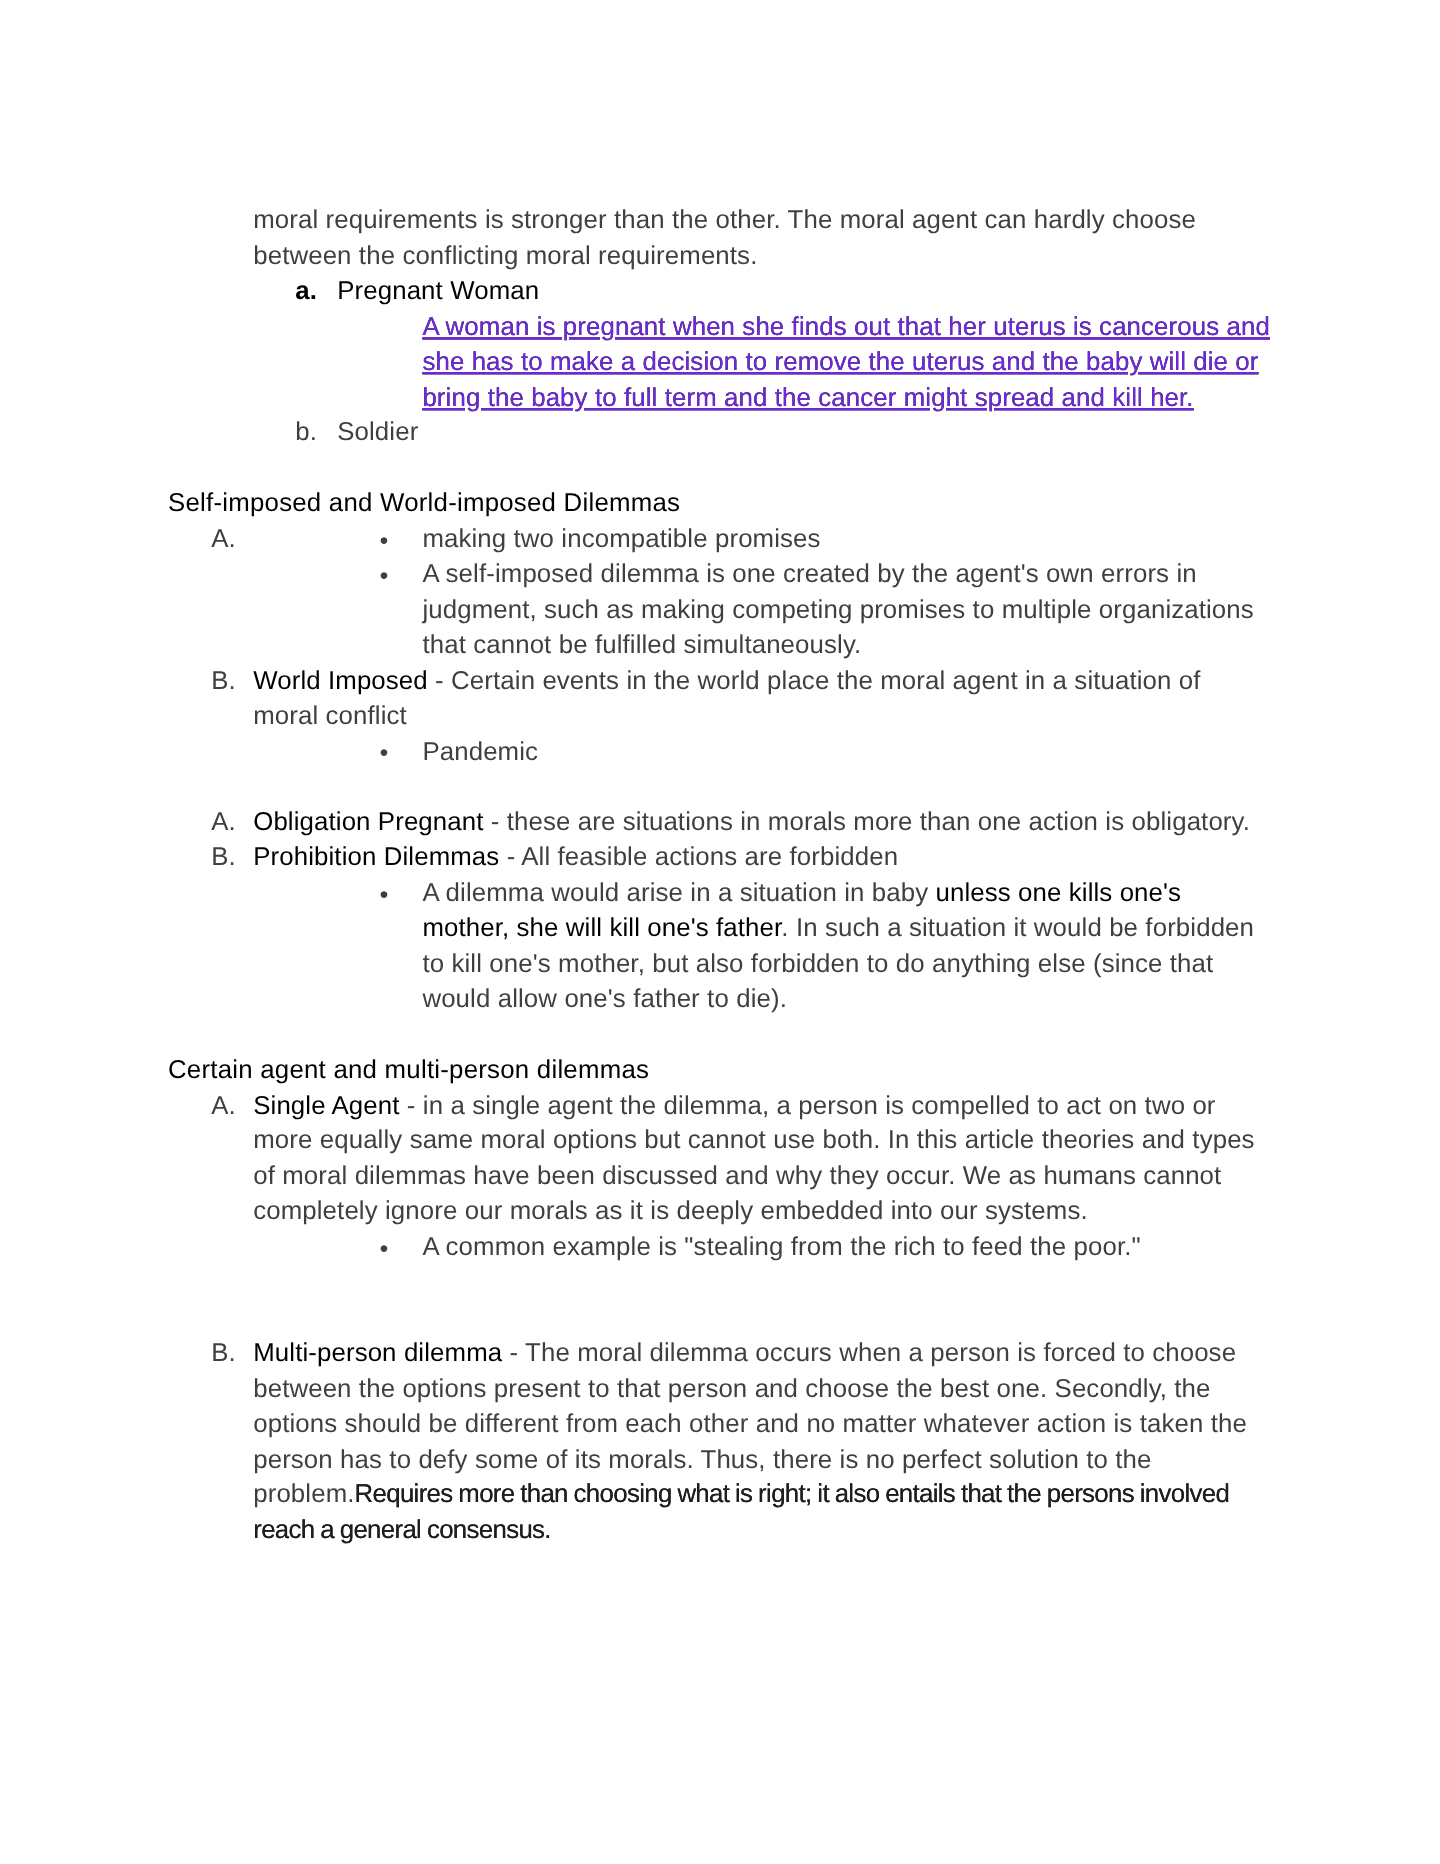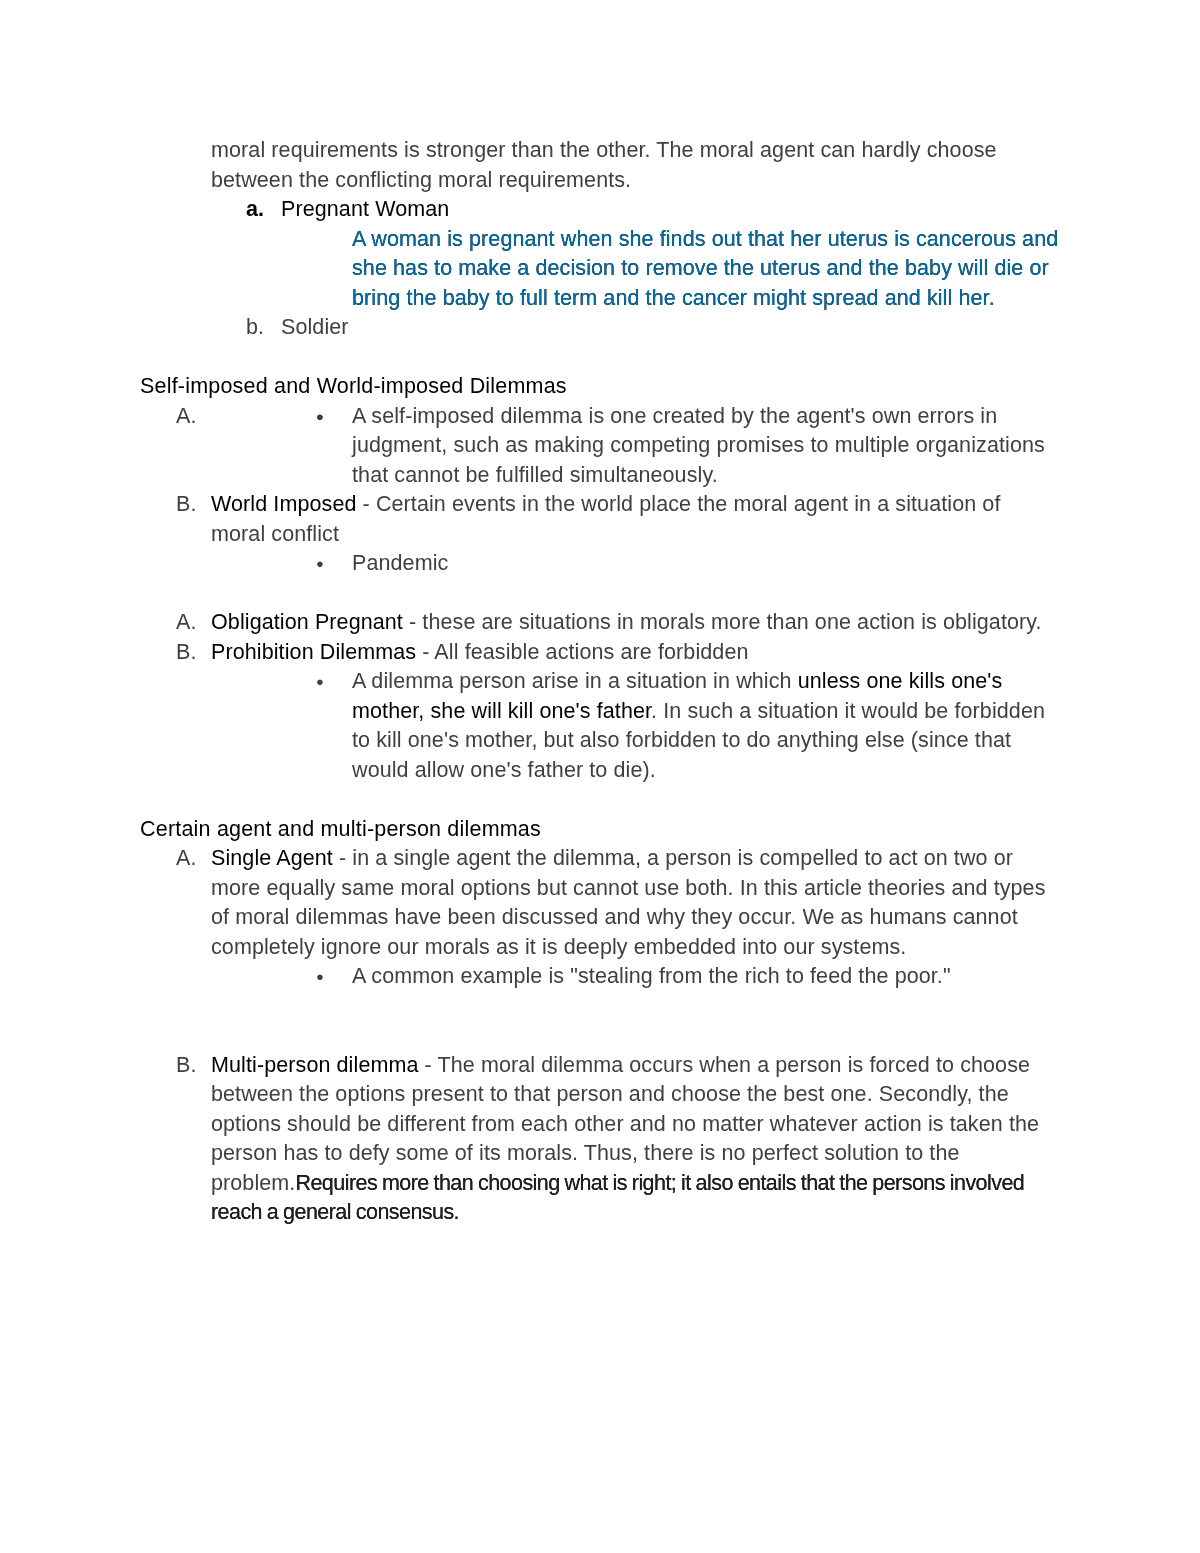--- a/index.html
+++ b/index.html
@@ -14,59 +14,59 @@
   }
   .row {
     position:relative;
     font-size:21.5px;
     line-height:29.5px;
     color:#3f3f3f;
     letter-spacing:0.1px;
   }
   .row.h { font-weight:normal; color:#000; letter-spacing:0.2px; }
   .marker { position:absolute; top:0; line-height:29.5px; }
-  .ind-71 { padding-left:71px; }
+  .ind-71 { padding-left:71px;margin-top:33px; }
   .p-deep { padding-left:212px; }
   .li-1 { padding-left:71px; }
   .li-1 > .marker { left:36px; }
   .li-2 { padding-left:141px; }
   .li-2 > .marker { left:106px; }
   .li-3 { padding-left:212px; }
   .li-3 > .marker { left:176px; font-size:13px; }
   .b { font-weight:normal; color:#000; }
   .mb { font-weight:bold; color:#000; }
-  .alt { color:#0369a1; text-shadow:0 0 0.55px #1b1b1b; }
+  .alt { color:#6d28d9; text-shadow:0 0 0.55px #1b1b1b;text-decoration:underline; }
   .narrow {
     color:#1e1e1e;
     letter-spacing:-0.55px;
     word-spacing:-0.6px;
     text-shadow:0 0 0.3px #1e1e1e;
   }
   .spacer { width:100%; }
 </style>
 </head>
 <body>
 
 <div class="page">
   <div>
       <div class="row ind-71"><span><span>moral requirements is stronger than the other. The moral agent can hardly choose between the conflicting moral requirements.</span></span></div>
       <div class="row li-2"><span class="marker mb">a.</span><span><span class="b">Pregnant Woman</span></span></div>
       <div class="row p-deep"><span><span class="alt">A woman is pregnant when she finds out that her uterus is cancerous and she has to make a decision to remove the uterus and the baby will die or bring the baby to full term and the cancer might spread and kill her.</span></span></div>
       <div class="row li-2"><span class="marker">b.</span><span><span>Soldier</span></span></div>
       <div class="spacer" style="height: 29.5px;"></div>
       <div class="row h"><span><span>Self-imposed and World-imposed Dilemmas</span></span></div>
       <div class="row li-1"><span class="marker">A.</span></div>
-      <div class="row li-3"><span class="marker">●</span></div>
+      <div class="row li-3"><span class="marker">●</span><span><span>making two incompatible promises</span></span></div>
       <div class="row li-3"><span class="marker">●</span><span><span>A self-imposed dilemma is one created by the agent's own errors in judgment, such as making competing promises to multiple organizations that cannot be fulfilled simultaneously.</span></span></div>
       <div class="row li-1"><span class="marker">B.</span><span><span class="b">World Imposed</span><span> - Certain events in the world place the moral agent in a situation of moral conflict</span></span></div>
       <div class="row li-3"><span class="marker">●</span><span><span>Pandemic</span></span></div>
       <div class="spacer" style="height: 29.5px;"></div>
       <div class="row li-1"><span class="marker">A.</span><span><span class="b">Obligation Pregnant</span><span> - these are situations in morals more than one action is obligatory.</span></span></div>
       <div class="row li-1"><span class="marker">B.</span><span><span class="b">Prohibition Dilemmas</span><span> - All feasible actions are forbidden</span></span></div>
-      <div class="row li-3"><span class="marker">●</span><span><span>A dilemma person arise in a situation in which </span><span class="b">unless one kills one's mother, she will kill one's father</span><span>. In such a situation it would be forbidden to kill one's mother, but also forbidden to do anything else (since that would allow one's father to die).</span></span></div>
+      <div class="row li-3"><span class="marker">●</span><span><span>A dilemma would arise in a situation in baby </span><span class="b">unless one kills one's mother, she will kill one's father</span><span>. In such a situation it would be forbidden to kill one's mother, but also forbidden to do anything else (since that would allow one's father to die).</span></span></div>
       <div class="spacer" style="height: 29.5px;"></div>
       <div class="row h"><span><span>Certain agent and multi-person dilemmas</span></span></div>
       <div class="row li-1"><span class="marker">A.</span><span><span class="b">Single Agent</span><span> - in a single agent the dilemma, a person is compelled to act on two or more equally same moral options but cannot use both. In this article theories and types of moral dilemmas have been discussed and why they occur. We as humans cannot completely ignore our morals as it is deeply embedded into our systems.</span></span></div>
       <div class="row li-3"><span class="marker">●</span><span><span>A common example is "stealing from the rich to feed the poor."</span></span></div>
       <div class="spacer" style="height: 59px;"></div>
       <div class="row li-1"><span class="marker">B.</span><span><span class="b">Multi-person dilemma</span><span> - The moral dilemma occurs when a person is forced to choose between the options present to that person and choose the best one. Secondly, the options should be different from each other and no matter whatever action is taken the person has to defy some of its morals. Thus, there is no perfect solution to the problem.</span><span class="narrow">Requires more than choosing what is right; it also entails that the persons involved reach a general consensus.</span></span></div>
     </div>
 </div>
 
 </body></html>

